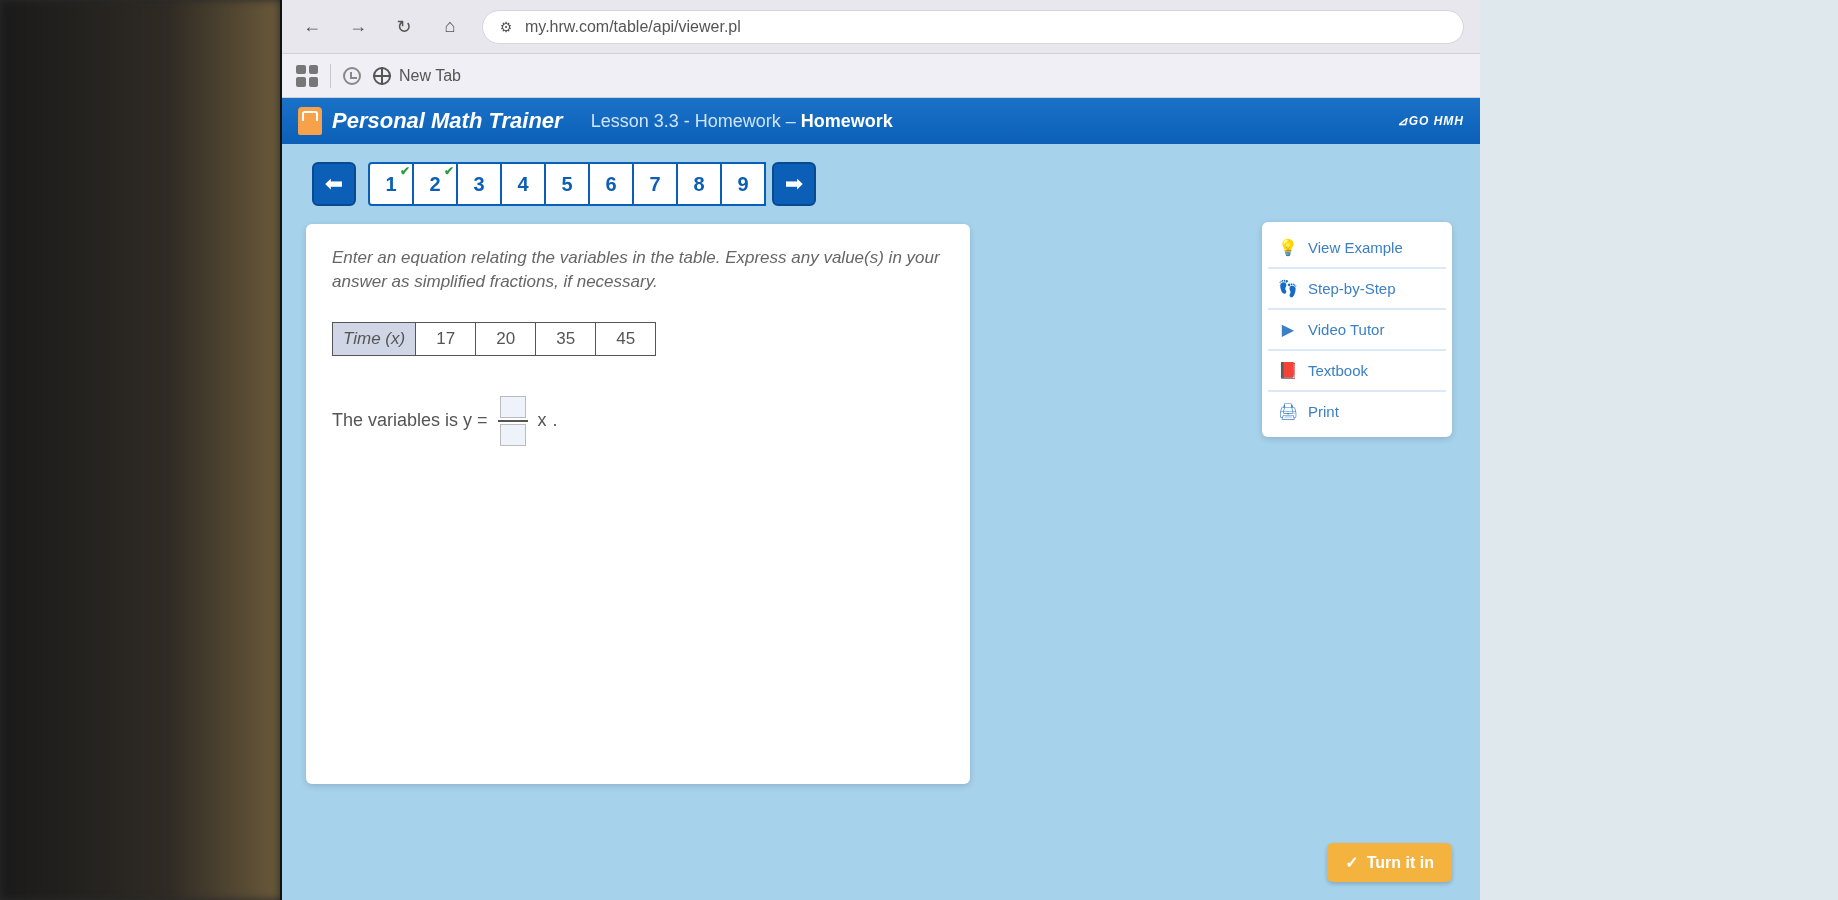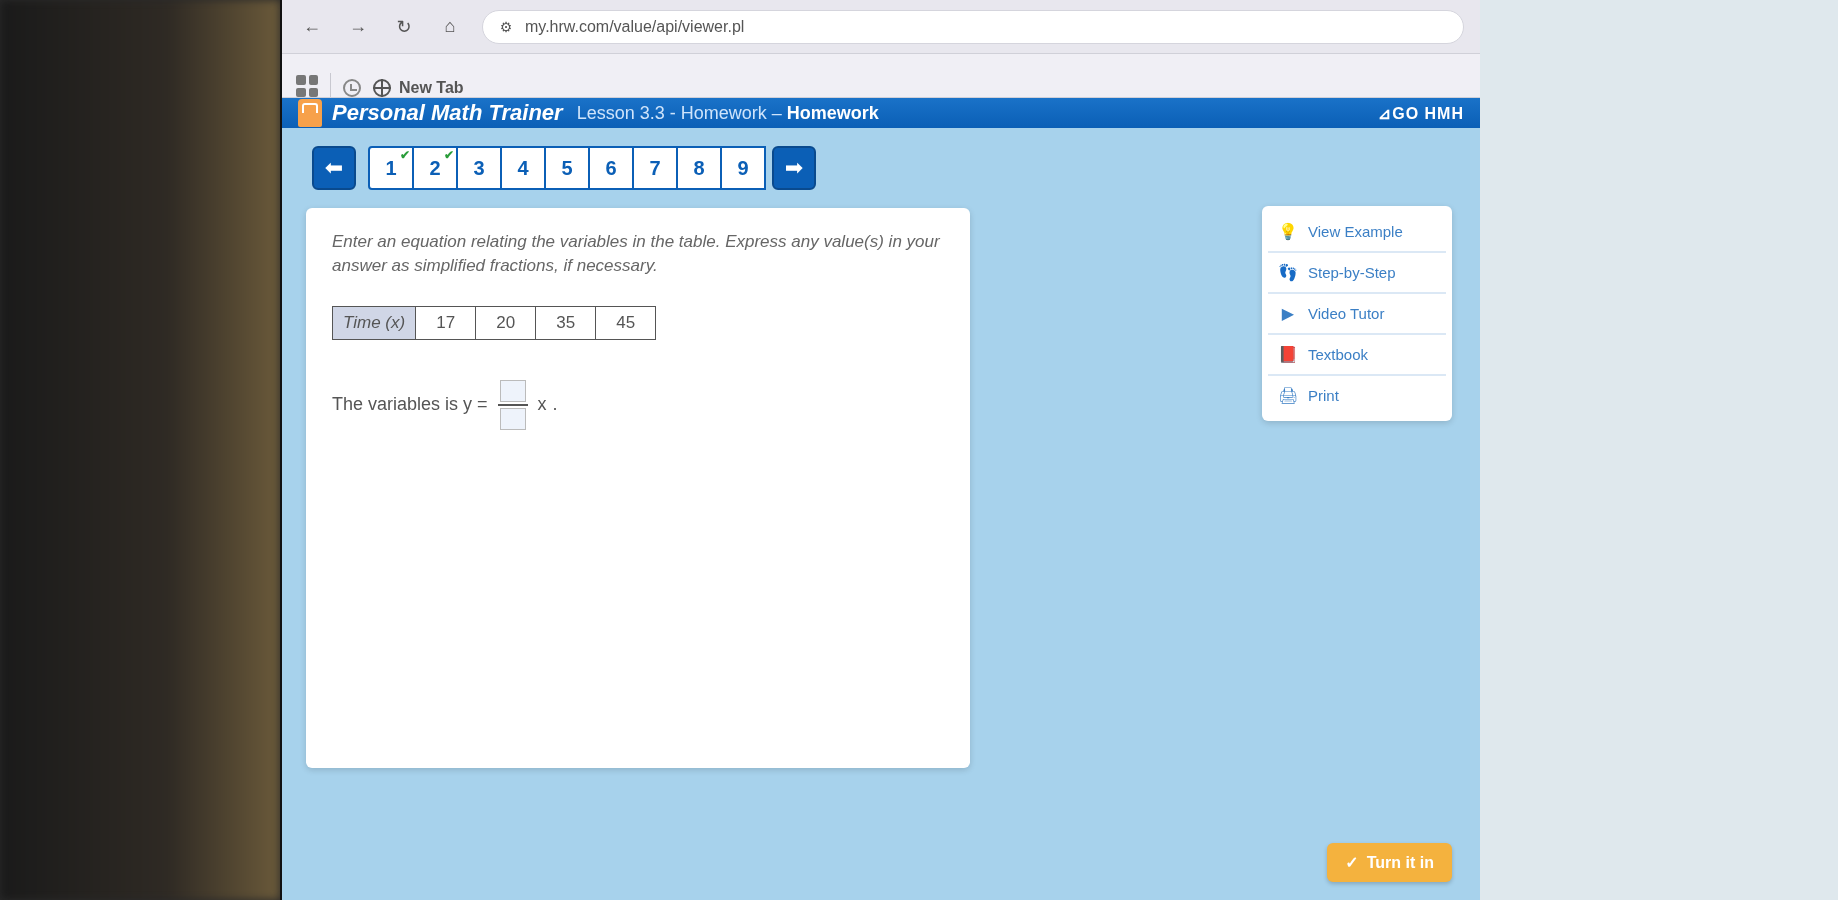--- a/index.html
+++ b/index.html
@@ -32,46 +32,45 @@
   .tb-btn { width:28px; height:28px; display:flex; align-items:center; justify-content:center; color:#555; font-size:18px; border-radius:50%; cursor:pointer;}
   .addr {
     flex:1; height:34px; background:#fff;
     border-radius:17px; display:flex; align-items:center;
     padding:0 14px; gap:10px; color:#555; font-size:16px;
     border:1px solid #d5d5dd;
   }
   .site-icon { width:18px; height:18px; display:flex; align-items:center; justify-content:center; font-size:14px;}
   .tabs-strip {
     height:44px; background:#f0eff5;
-    display:flex; align-items:flex-end; padding:0 14px; gap:12px;
+    display:flex; align-items:center; padding:0 14px; gap:12px;
     border-bottom:1px solid #d0d0d8;
-    font-weight:bold;
   }
   .grid4 { width:22px;height:22px; display:grid; grid-template-columns:1fr 1fr; grid-template-rows:1fr 1fr; gap:3px;}
   .grid4 span { background:#777; border-radius:2px;}
   .divider { width:1px; height:24px; background:#c8c8d0;}
   .tab-item { display:flex; align-items:center; gap:8px; color:#555; font-size:16px;}
   .globe { width:18px;height:18px;border:2px solid #555;border-radius:50%; position:relative;}
   .globe::before{content:"";position:absolute;left:50%;top:-2px;bottom:-2px;width:2px;background:#555;transform:translateX(-50%);}
   .globe::after{content:"";position:absolute;top:50%;left:-2px;right:-2px;height:2px;background:#555;transform:translateY(-50%);}
   .clock { width:18px;height:18px;border:2px solid #888;border-radius:50%; position:relative;}
   .clock::after{content:"";position:absolute;left:50%;top:50%;width:5px;height:5px;border-left:2px solid #888;border-bottom:2px solid #888;transform:translate(-2px,-4px);}
 
   
   .app-header {
-    height:30px; background:linear-gradient(#1a72c8,#0b5fb6);
-    display:flex; align-items:center; padding:0 16px; gap:14px;
+    height:46px; background:linear-gradient(#1a72c8,#0b5fb6);
+    display:flex; align-items:center; padding:0 16px; gap:28px;
     color:#fff;
   }
   .brand { display:flex; align-items:center; gap:10px; font-weight:bold; font-style:italic; font-size:22px;}
   .brand-icon { width:24px;height:28px; background:#f7a14a; border-radius:4px 4px 2px 2px; position:relative;}
   .brand-icon::after{content:"";position:absolute;left:4px;top:4px;right:4px;height:8px;border:2px solid #fff;border-radius:3px 3px 0 0;border-bottom:none;}
   .lesson-title { font-size:18px; color:#cfe4fb; margin-left:0;}
   .lesson-title .bold { color:#fff; font-weight:bold;}
-  .logo-right { margin-left:auto; font-weight:bold; font-size:16px; letter-spacing:1px;}
+  .logo-right { margin-left:auto; font-weight:bold; font-style:italic; font-size:12px; letter-spacing:1px;}
   .logo-right .tri { color:#fff;}
 
   
   .content {
     flex:1; background:#a7d2ec;
     padding:18px 24px; position:relative;
   }
   .qnav { display:flex; align-items:center; gap:0; margin-bottom:18px;}
   .nav-arrow {
     width:44px;height:44px; background:#0b5fb6; border:2px solid #094a8e;
@@ -136,21 +135,21 @@
 
 <div class="browser">
 
   <div class="toolbar">
     <div class="tb-btn">←</div>
     <div class="tb-btn">→</div>
     <div class="tb-btn">↻</div>
     <div class="tb-btn">⌂</div>
     <div class="addr">
       <span class="site-icon">⚙</span>
-      <span>my.hrw.com/value/api/viewer.pl</span>
+      <span>my.hrw.com/table/api/viewer.pl</span>
     </div>
   </div>
 
   <div class="tabs-strip">
     <div class="grid4">
         <span></span>
         <span></span>
         <span></span>
         <span></span>
       </div>

